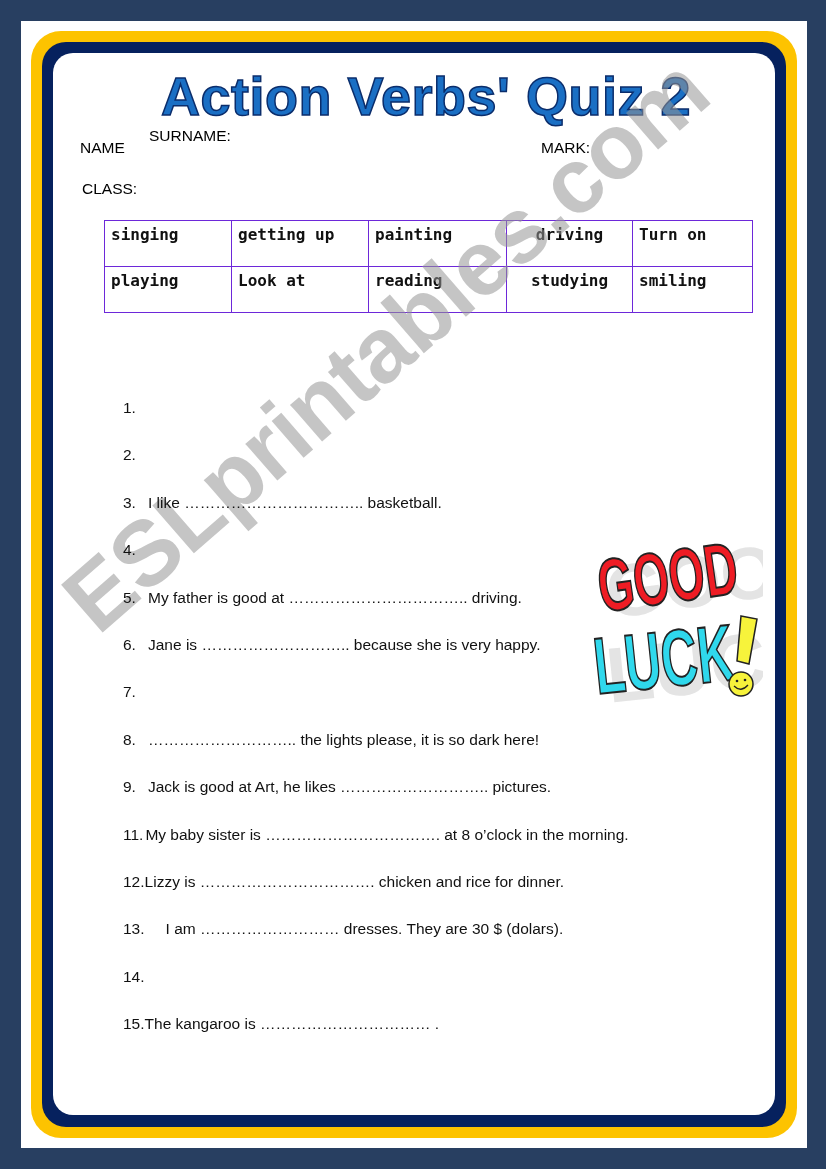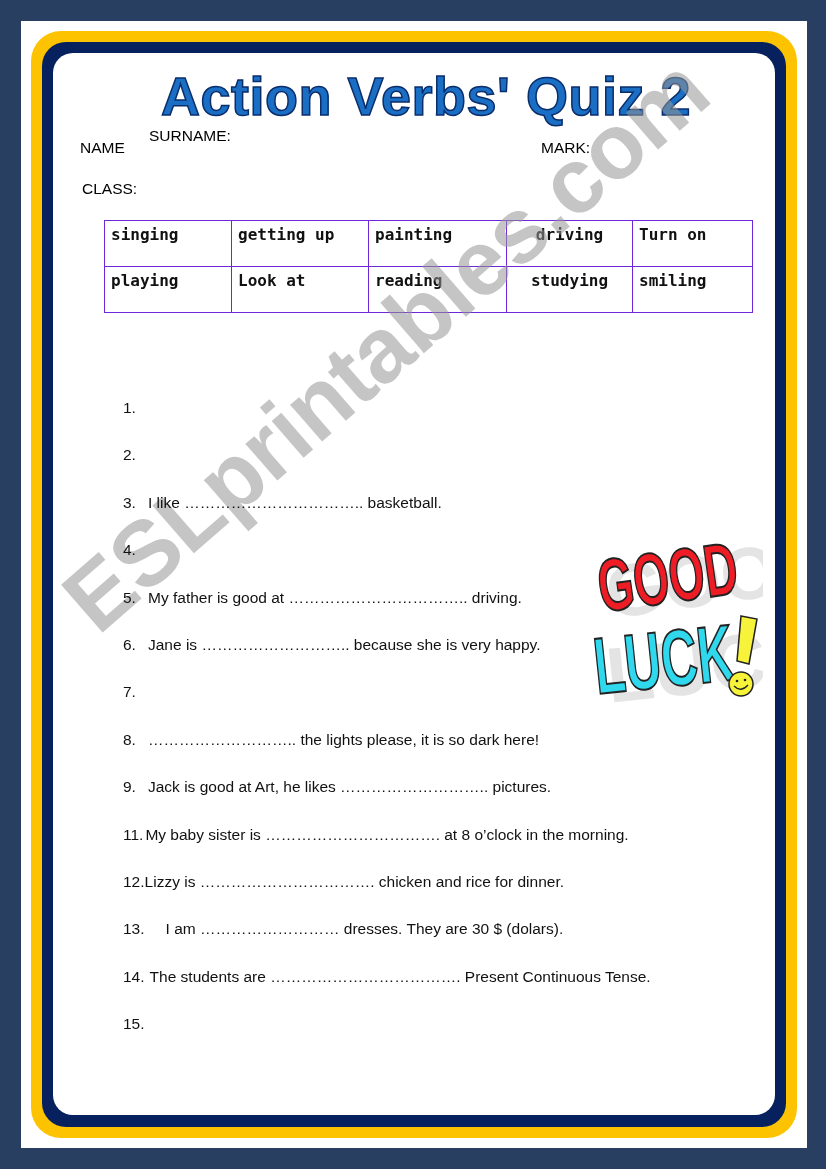--- a/index.html
+++ b/index.html
@@ -201,24 +201,24 @@
     <li class="q">
         <span class="q-num">12.</span>
         <span class="q-text">Lizzy is ……………………………. chicken and rice for dinner.</span>
       </li>
     <li class="q">
         <span class="q-num" style="margin-right:21px">13.</span>
         <span class="q-text">I am ………………………  dresses. They are  30 $ (dolars).</span>
       </li>
     <li class="q">
         <span class="q-num" style="margin-right:5px">14.</span>
-        <span class="q-text">The students are ………………………………. Present Continuous Tense.</span>
       </li>
     <li class="q">
         <span class="q-num">15.</span>
+        <span class="q-text">The kangaroo is   …………………………… .</span>
       </li>
   </ol>
 
   <div class="goodluck">
     <svg width="172" height="190" viewBox="0 0 172 190">
 
       <g fill="#d9d9d9" opacity="0.7">
         <text x="14" y="92" font-family="Liberation Sans, sans-serif" font-weight="bold" font-size="74" transform="rotate(-8 80 60)">GOOD</text>
         <text x="14" y="178" font-family="Liberation Sans, sans-serif" font-weight="bold" font-size="78" transform="rotate(-6 80 140)">LUCK</text>
       </g>

